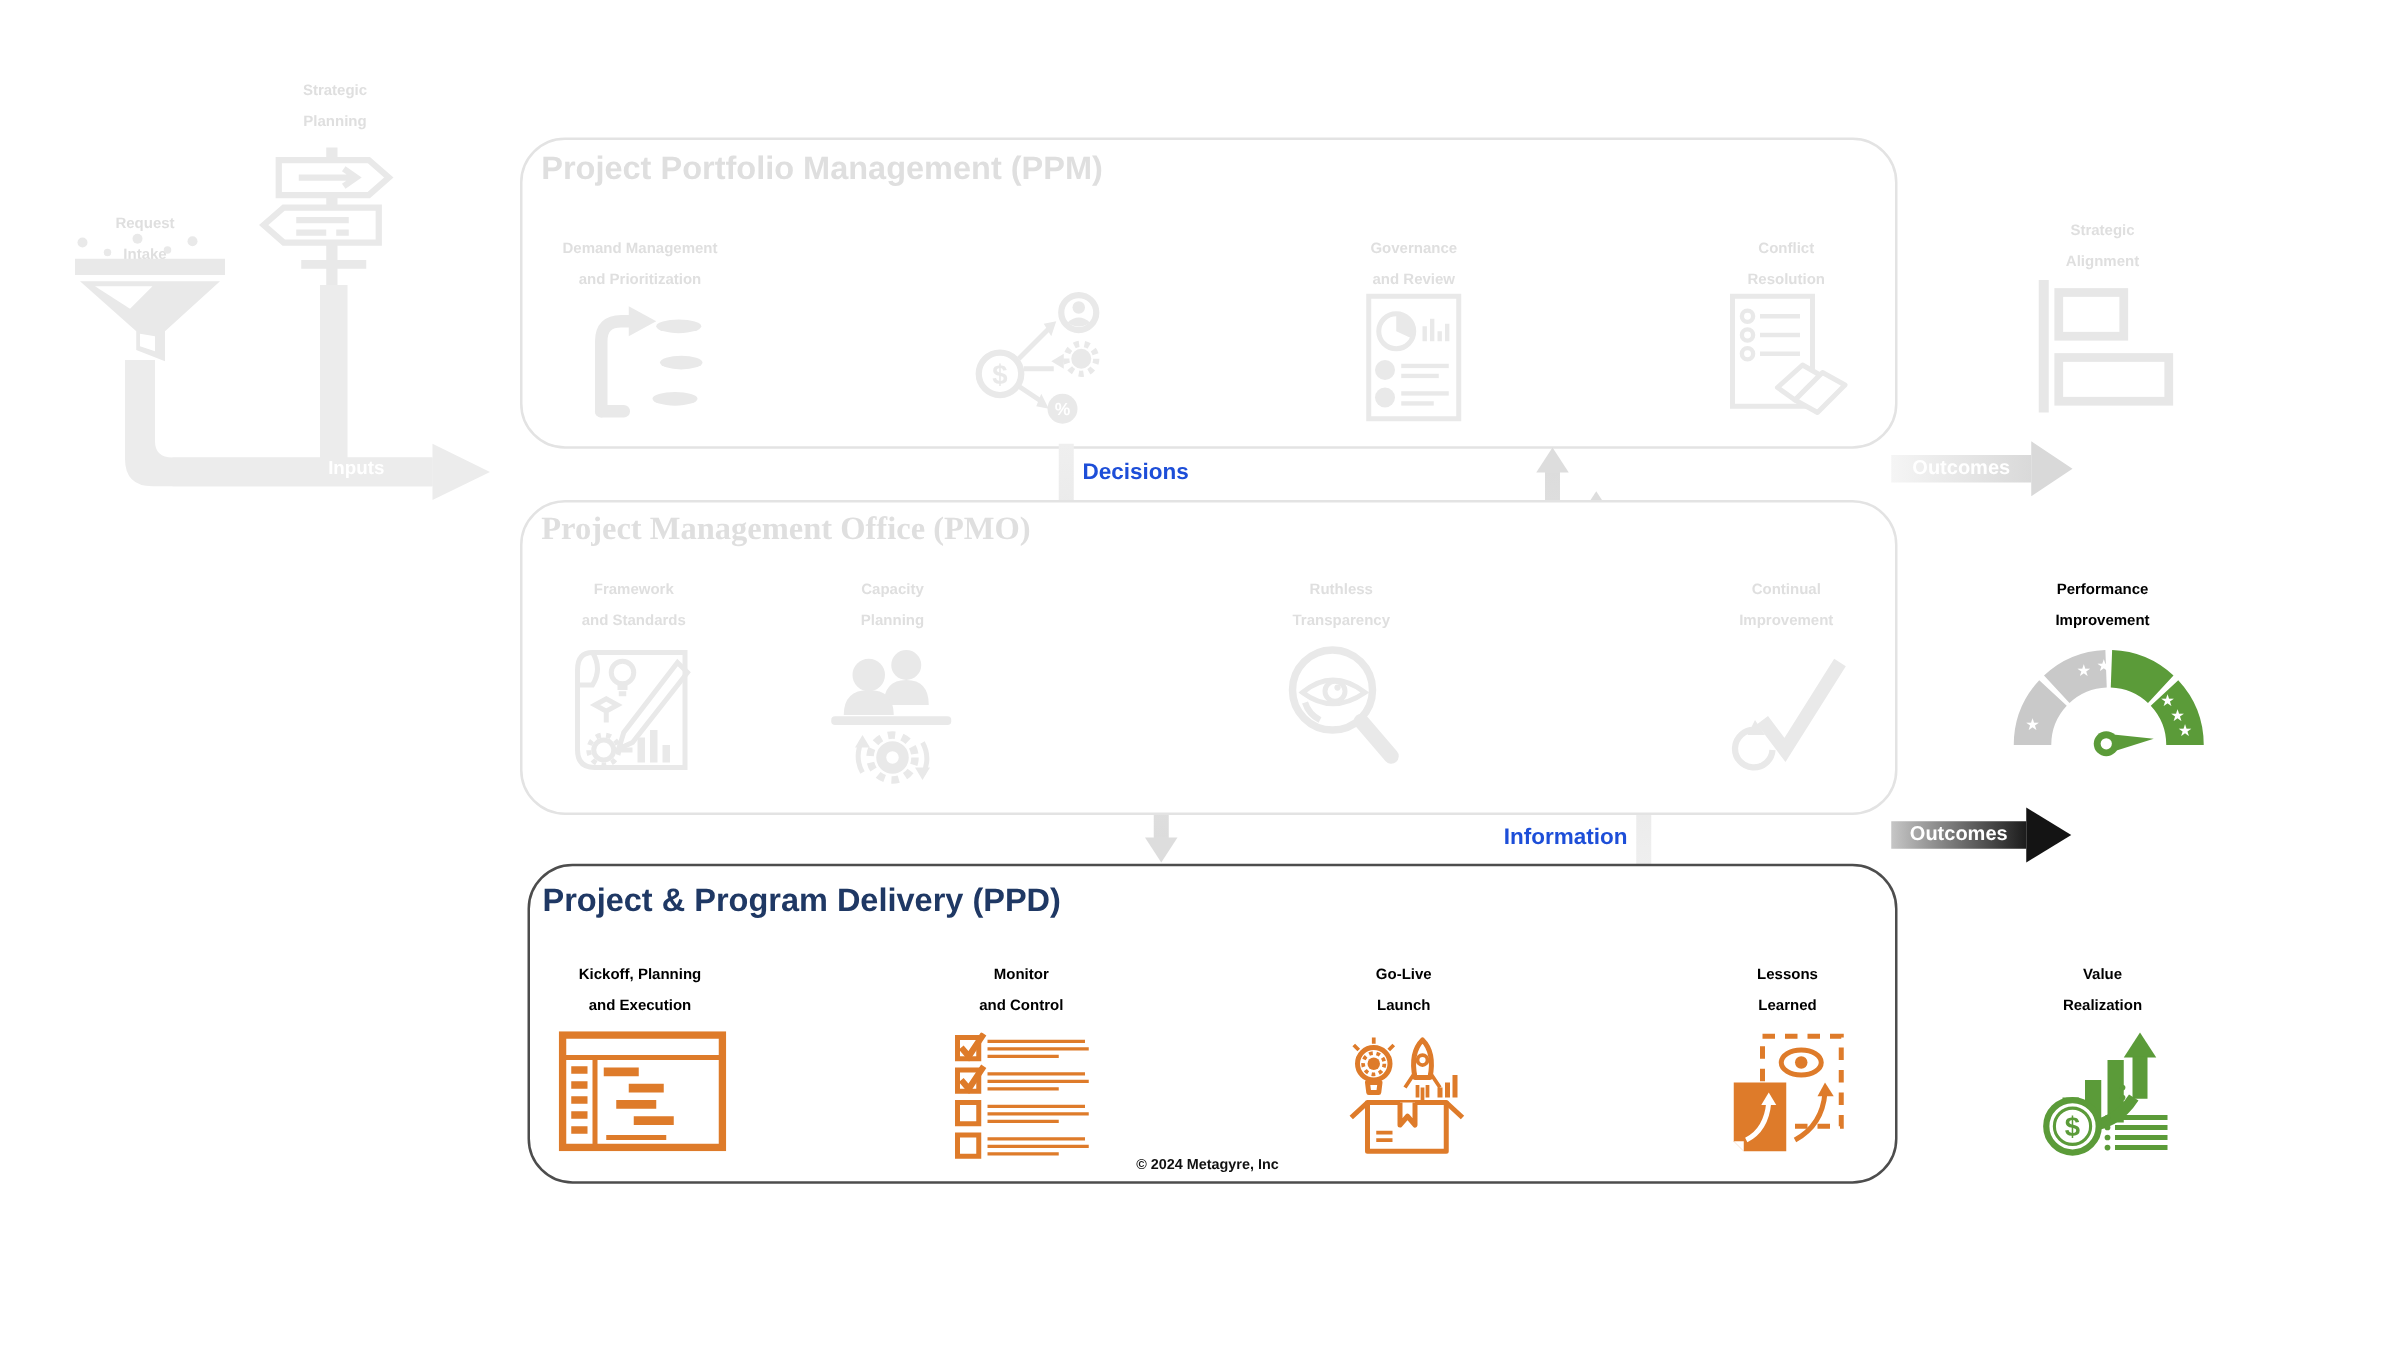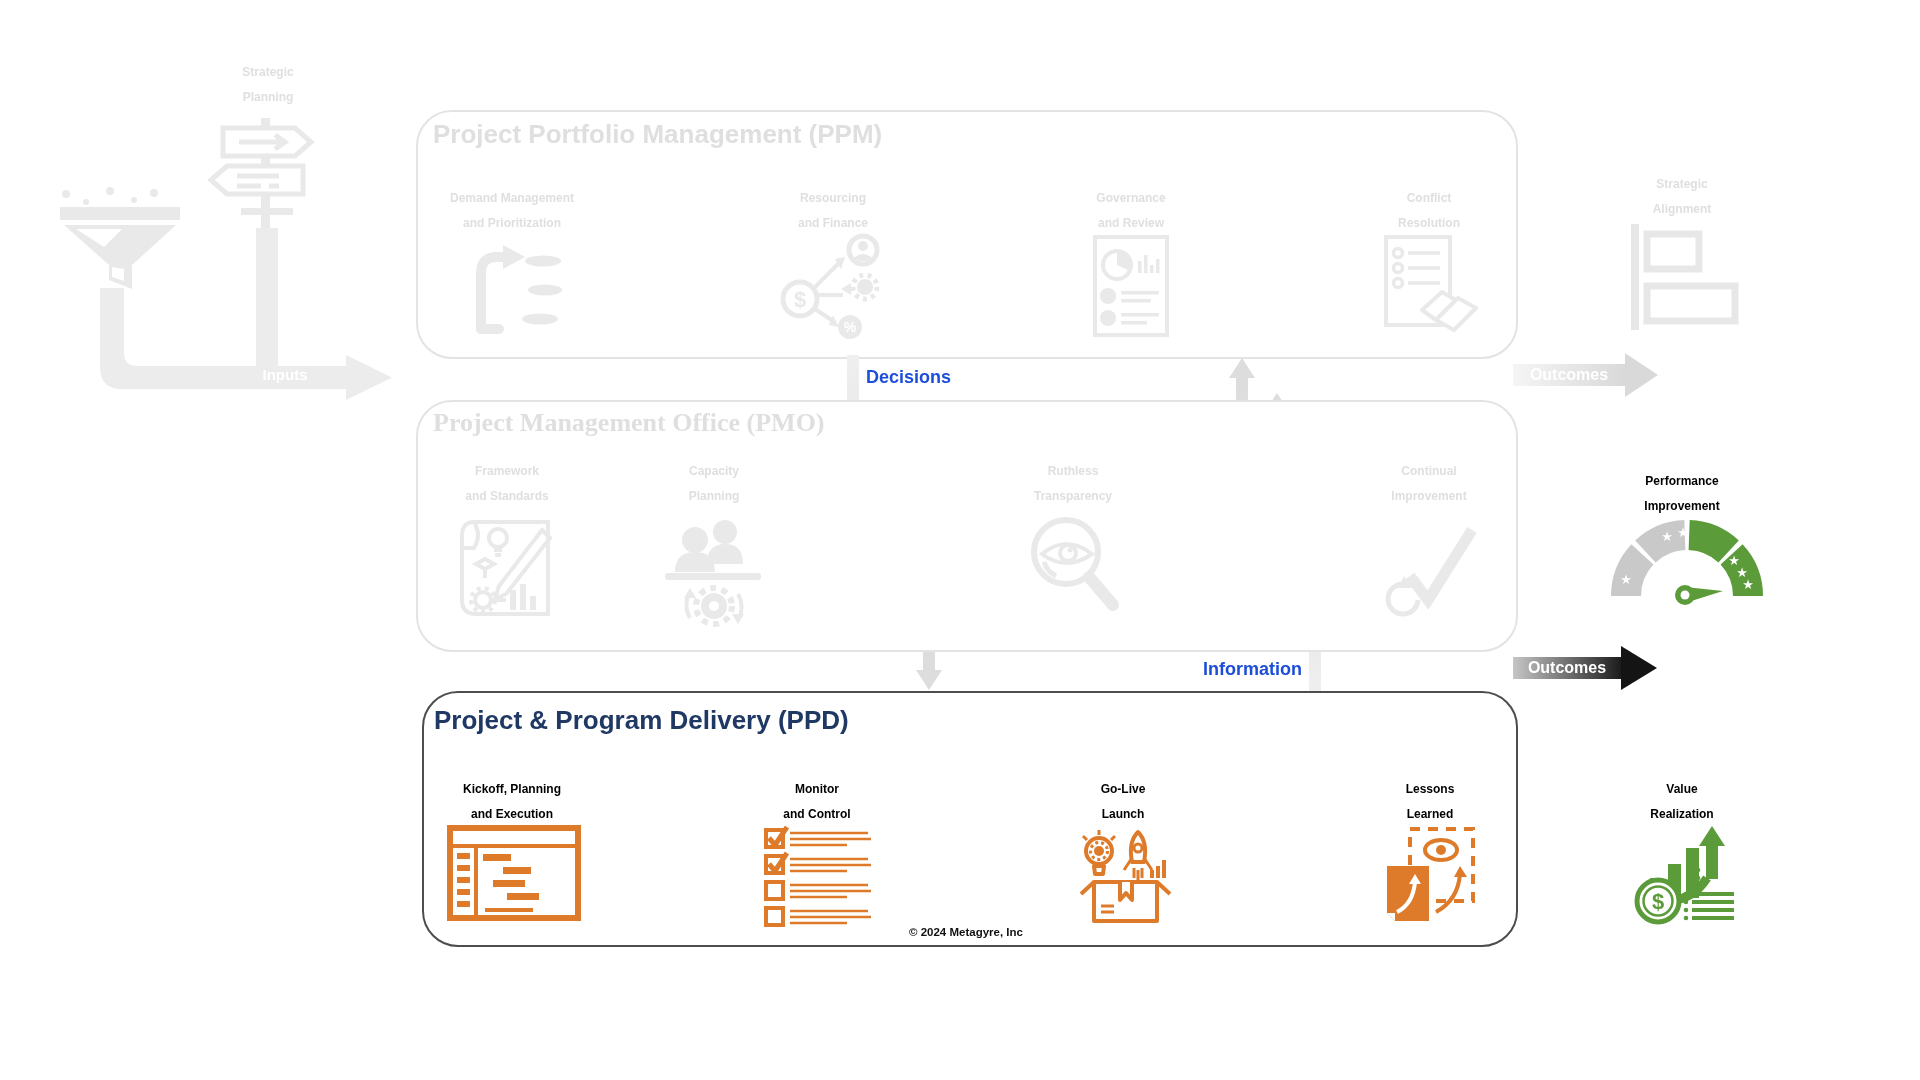--- a/index.html
+++ b/index.html
@@ -7,21 +7,21 @@
     position:relative;width:1920px;height:1080px;background:#fff;overflow:hidden;
     font-family:"Liberation Sans","DejaVu Sans",sans-serif;
   }
   .abs{position:absolute;}
   
   .lbl{
     position:absolute;width:220px;text-align:center;white-space:pre-line;
     font-size:12px;line-height:25px;font-weight:600;
   }
   .faded-t{color:#DFDFDF;}
-  .dark-t{color:#000;margin-top:10px;}
+  .dark-t{color:#000;}
   .boxtitle{position:absolute;font-size:26px;font-weight:700;white-space:nowrap;}
   .bigbox{position:absolute;border-radius:36px;background:#fff;}
   .gbox{border:2px solid #E3E3E3;}
   .flow-lbl{position:absolute;font-size:18px;font-weight:600;color:#1d4ed8;white-space:nowrap;}
   
   .varr{position:absolute;width:26px;}
   .varr .shaft{position:absolute;left:7px;width:12px;}
   .varr.down .shaft{top:0;bottom:19px;background:linear-gradient(180deg,#EFEFEF,#DCDCDC);}
   .varr.up .shaft{top:19px;bottom:0;background:linear-gradient(0deg,#EFEFEF,#DCDCDC);}
   .varr .head{position:absolute;left:0;width:0;height:0;border-left:13px solid transparent;border-right:13px solid transparent;}
@@ -33,20 +33,22 @@
   .harr .head{position:absolute;top:0;width:0;height:0;border-top:22px solid transparent;border-bottom:22px solid transparent;}
   .harr .txt{position:absolute;top:13px;left:0;text-align:center;font-size:16px;font-weight:700;color:#fff;}
   .inputs-txt{position:absolute;font-size:15px;font-weight:700;color:#fff;text-align:center;width:110px;}
   .copyright{position:absolute;font-size:11.5px;font-weight:600;color:#111;width:220px;text-align:center;}
 </style>
 </head>
 <body>
 
 <div class="stage">
 
+  <div class="lbl faded-t" style="left:6px;top:166px;">Request
+Intake</div>
   <svg class="abs" style="left:52px;top:185px;" width="138" height="112" viewBox="0 0 138 112">
     <g fill="#E9E9E9">
       <circle cx="14" cy="9" r="4"></circle>
         <circle cx="34" cy="17" r="3"></circle>
         <circle cx="58" cy="6" r="4"></circle>
         <circle cx="82" cy="15" r="3"></circle>
         <circle cx="102" cy="8" r="4"></circle>
       <rect x="8" y="22" width="120" height="13"></rect>
       <path d="M12 40 H124 L80 80 V104 L57 95 V80 Z"></path>
       <path d="M24 44 H70 L52 62 Z" fill="#fff"></path>
@@ -77,22 +79,20 @@
       <path d="M258 127 L304 149.5 L258 172 Z"></path>
     </g>
   </svg>
   <div class="inputs-txt" style="left:230px;top:366px;">Inputs</div>
 
   <div class="bigbox gbox" style="left:416px;top:110px;width:1098px;height:245px;"></div>
   <div class="boxtitle faded-t" style="left:433px;top:119px;text-align:right;">Project Portfolio Management (PPM)</div>
 
   <div class="lbl faded-t" style="left:402px;top:186px;">Demand Management
 and Prioritization</div>
-  <div class="lbl faded-t" style="left:723px;top:186px;">Resourcing
-and Finance</div>
   <div class="lbl faded-t" style="left:1021px;top:186px;">Governance
 and Review</div>
   <div class="lbl faded-t" style="left:1319px;top:186px;">Conflict
 Resolution</div>
 
   <svg class="abs" style="left:455px;top:233px;" width="115" height="112" viewBox="0 0 115 112">
     <g stroke="#E9E9E9" fill="none" stroke-width="10" stroke-linecap="round">
       <path d="M26 96 V40 Q26 24 42 24 H50"></path>
       <path d="M26 96 H44"></path>
     </g>

